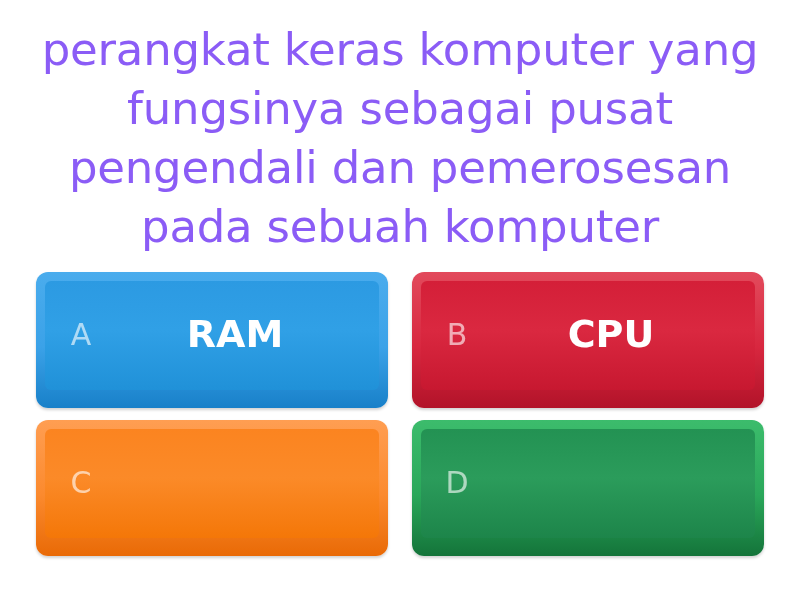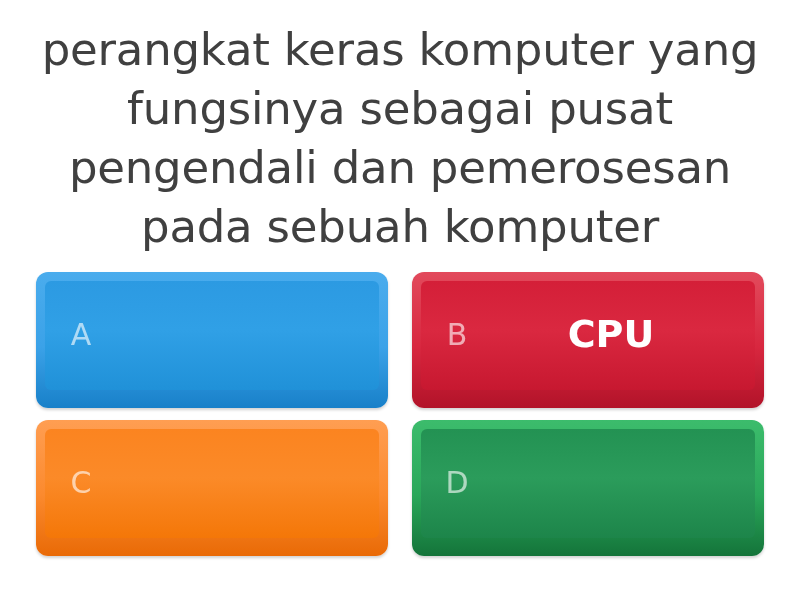--- a/index.html
+++ b/index.html
@@ -31,21 +31,21 @@
     align-items: flex-start;
     justify-content: center;
     padding: 20px 24px 0 24px;
     box-sizing: border-box;
   }
   .question-text {
     font-family: "DejaVu Sans", sans-serif;
     font-weight: 400;
     font-size: 45px;
     line-height: 59px;
-    color: #404040;
+    color: #8b5cf6;
     text-align: center;
     letter-spacing: -0.2px;
     max-width: 740px;
   }
 
   
   .answers-grid {
     flex: 1;
     display: grid;
     grid-template-columns: 352px 352px;
@@ -135,20 +135,21 @@
   <div class="question-area">
     <div class="question-text">perangkat keras komputer yang fungsinya sebagai pusat pengendali dan pemerosesan pada sebuah komputer</div>
   </div>
 
   <div class="answers-grid">
 
     <button class="answer-btn btn-a">
       <span class="face"></span>
       <span class="content">
         <span class="answer-letter">A</span>
+        <span class="answer-label">RAM</span>
       </span>
     </button>
 
     <button class="answer-btn btn-b">
       <span class="face"></span>
       <span class="content">
         <span class="answer-letter">B</span>
         <span class="answer-label">CPU</span>
       </span>
     </button>

